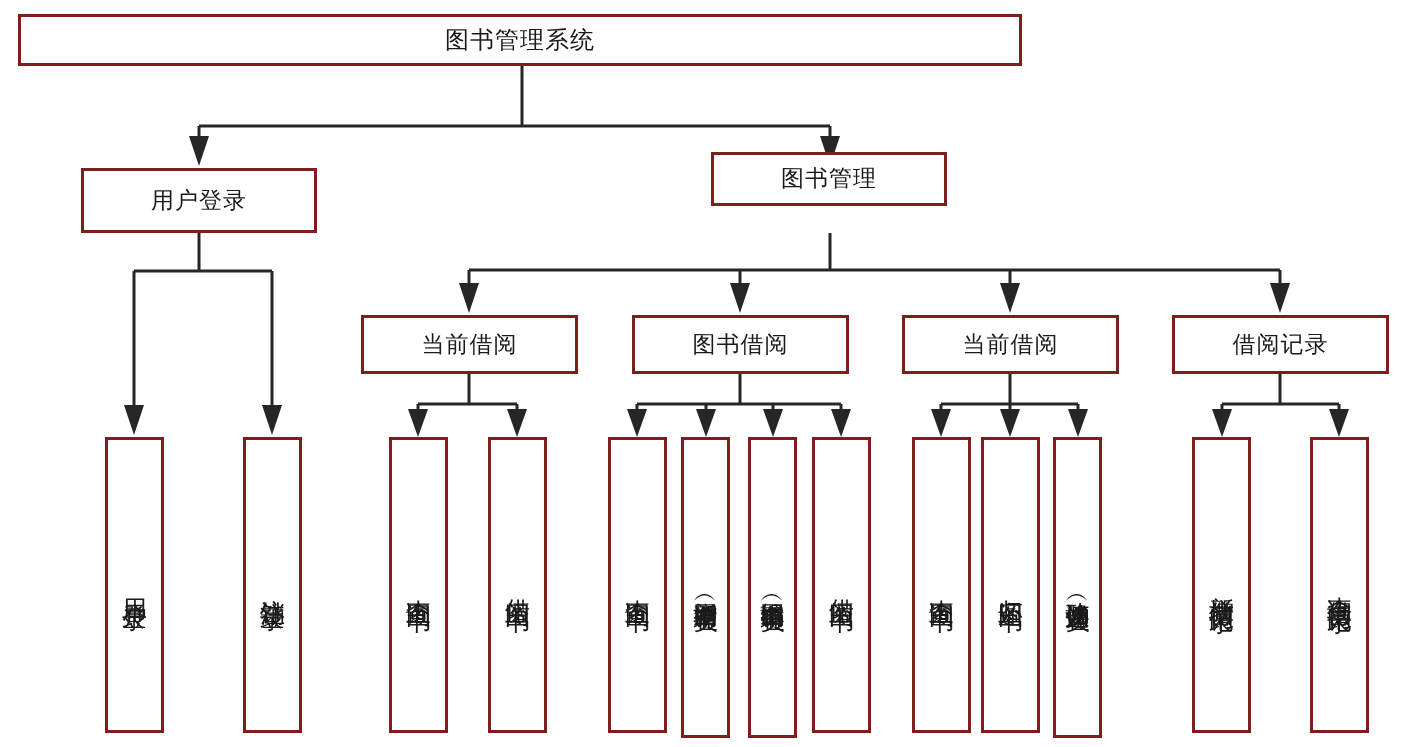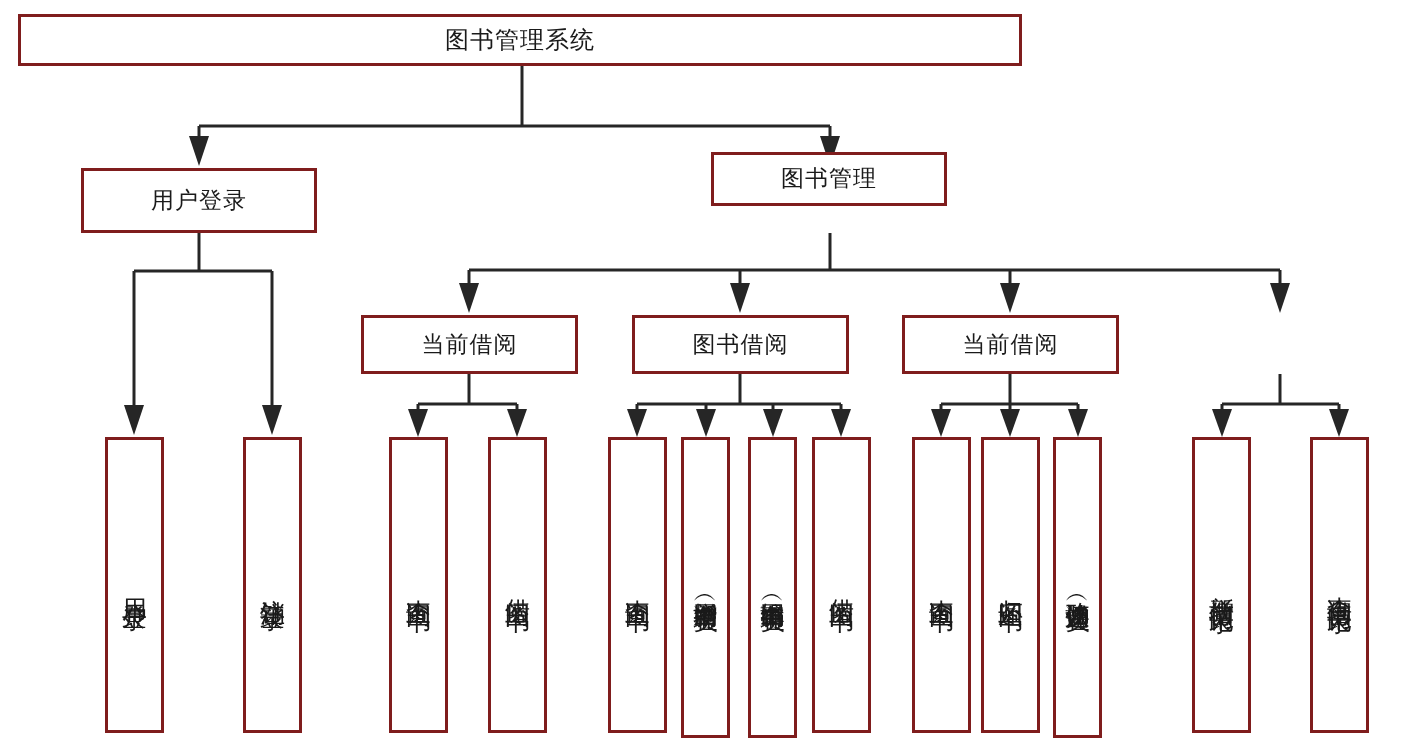--- a/index.html
+++ b/index.html
@@ -162,20 +162,23 @@
 
   <div class="node horiz" style="left:361px; top:315px; width:217px; height:59px;">
     <span class="label">当前借阅</span>
   </div>
   <div class="node horiz" style="left:632px; top:315px; width:217px; height:59px;">
     <span class="label">图书借阅</span>
   </div>
   <div class="node horiz" style="left:902px; top:315px; width:217px; height:59px;">
     <span class="label">当前借阅</span>
   </div>
+  <div class="node horiz" style="left:1172px; top:315px; width:217px; height:59px;">
+    <span class="label">借阅记录</span>
+  </div>
 
   <div class="node leaf" style="left:105px; top:437px; width:59px; height:296px;">
     <span class="label">用户登录</span>
   </div>
   <div class="node leaf" style="left:243px; top:437px; width:59px; height:296px;">
     <span class="label">注销登录</span>
   </div>
 
   <div class="node leaf" style="left:389px; top:437px; width:59px; height:296px;">
     <span class="label">查询图书</span>

